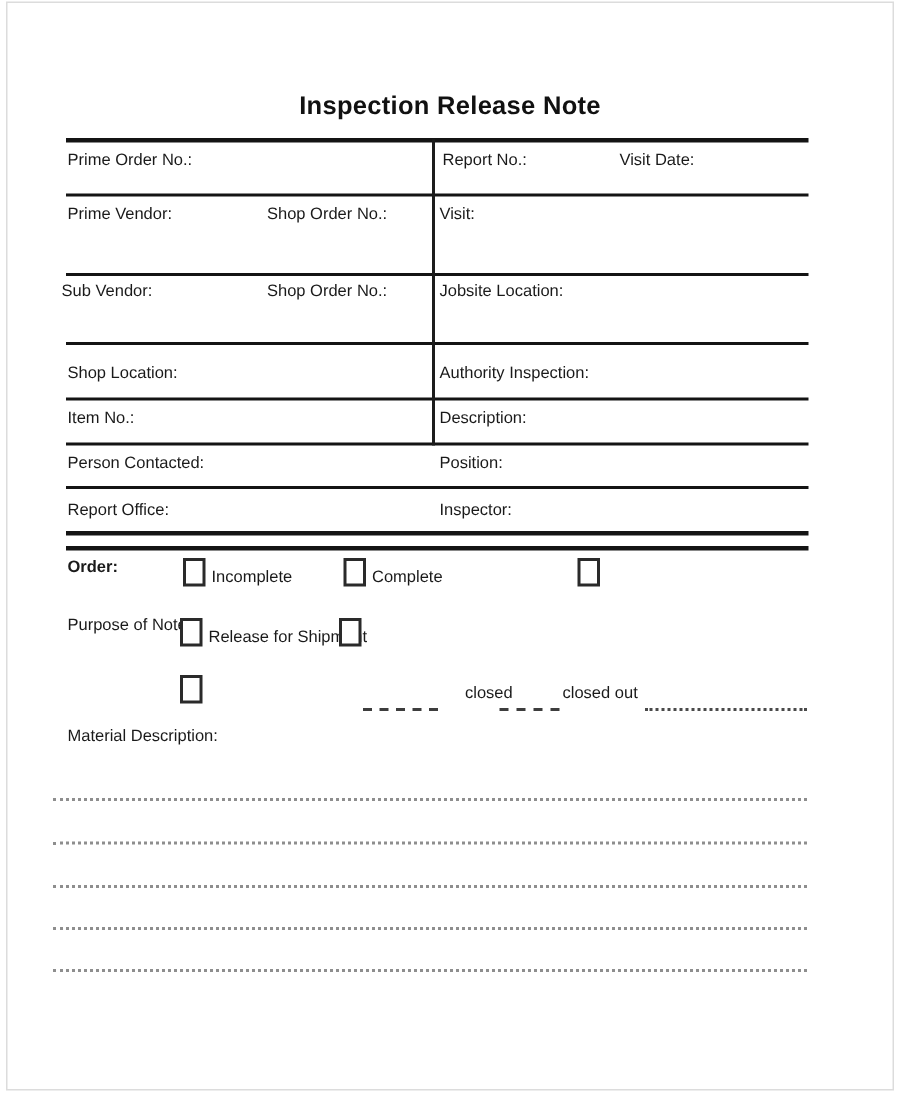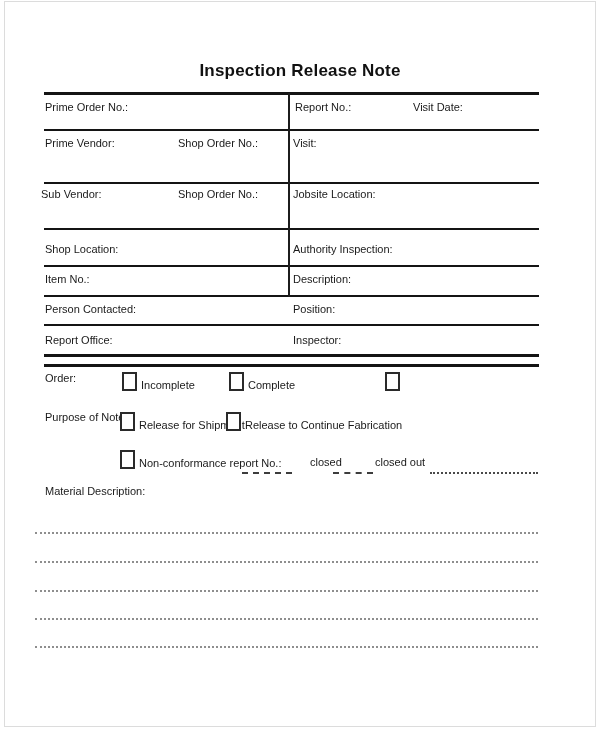--- a/index.html
+++ b/index.html
@@ -21,21 +21,21 @@
     text-align:center;
     font-size:17px;font-weight:bold;color:#111;
     letter-spacing:0.2px;
     margin:0;
   }
   .lbl{
     position:absolute;
     font-size:11px;line-height:13px;color:#1a1a1a;
     white-space:nowrap;
   }
-  .lbl.bold{font-weight:normal;text-align:center;}
+  .lbl.bold{font-weight:bold;text-align:center;}
   .hline{
     position:absolute;left:44px;width:495px;height:2px;
     background:#141414;
   }
   .hline.thick{height:3px;}
   .vline{
     position:absolute;left:288px;top:93px;width:2px;height:204px;
     background:#1c1c1c;
   }
   .cb{
@@ -108,24 +108,22 @@
   <span class="lbl" style="left:248px;top:379px">Complete</span>
 
   <div class="cb" style="left:385px;top:372px"></div>
 
   <span class="lbl" style="left:45px;top:411px">Purpose of Note:</span>
 
   <div class="cb" style="left:120px;top:412px"></div>
   <span class="lbl" style="left:139px;top:419px">Release for Shipment</span>
 
   <div class="cb" style="left:226px;top:412px"></div>
-  <span class="lbl" style="left:245px;top:419px">Release to Continue Fabrication</span>
 
   <div class="cb" style="left:120px;top:450px"></div>
-  <span class="lbl" style="left:139px;top:457px">Non-conformance report No.:</span>
   <div class="dash" style="left:242px;top:472px;width:50px"></div>
 
   <span class="lbl" style="left:310px;top:456px">closed</span>
   <div class="dash" style="left:333px;top:472px;width:40px"></div>
 
   <span class="lbl" style="left:375px;top:456px">closed out</span>
   <div class="dots" style="left:430px;top:472px;width:108px"></div>
 
   <span class="lbl" style="left:45px;top:485px">Material Description:</span>
 

